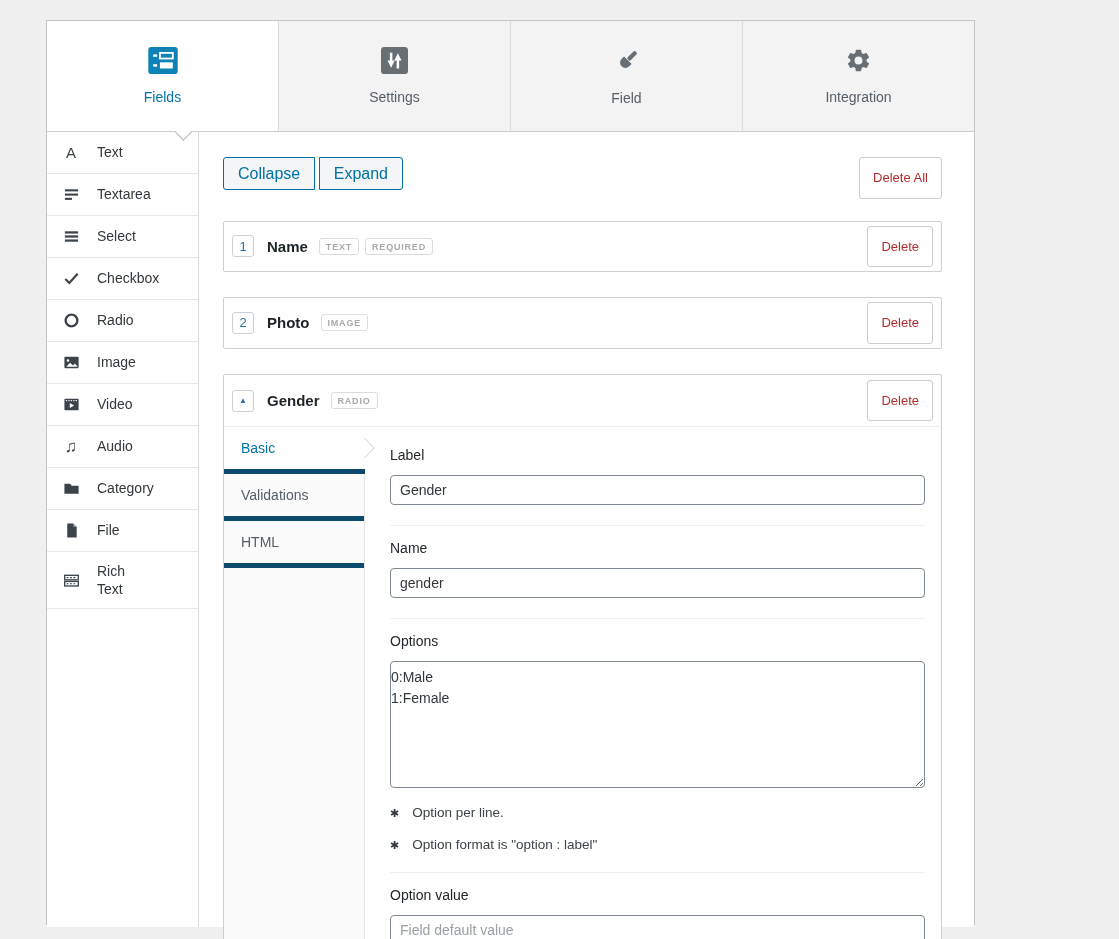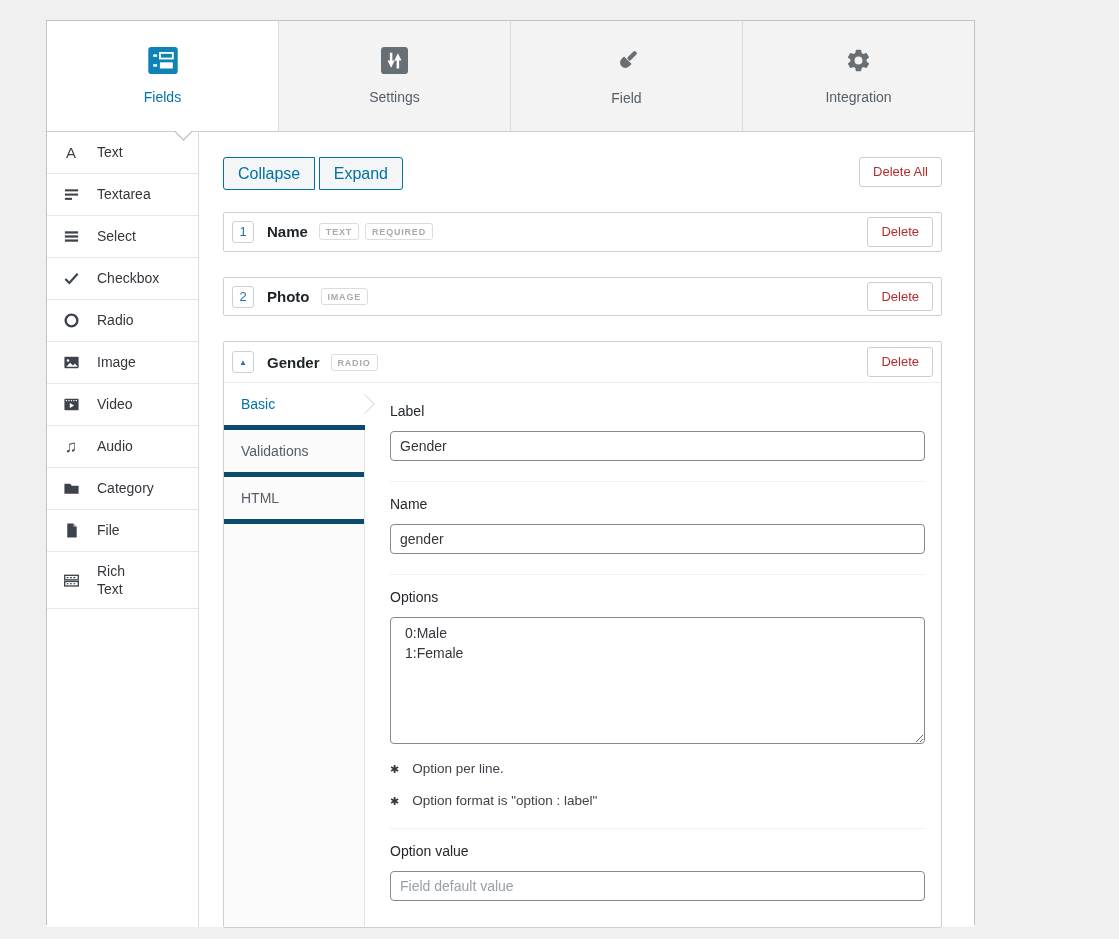--- a/index.html
+++ b/index.html
@@ -42,21 +42,21 @@
   .toolbar{display:flex;justify-content:space-between;align-items:flex-start;margin-bottom:22px;}
   .btn{font-family:inherit;cursor:pointer;}
   .btn-secondary{
     background:#f3f5f6;border:1px solid #0071a1;color:#0071a1;
     font-size:16px;padding:6px 14px;line-height:1.2;
   }
   .btn-collapse{border-radius:3px 0 0 3px;}
   .btn-expand{border-radius:0 3px 3px 0;margin-left:-1px;}
   .btn-danger{
     background:#fff;border:1px solid #ccc;color:#b32d2e;border-radius:3px;
-    font-size:13px;padding:6px 13px;line-height:1.2;
+    font-size:13px;padding:12px 13px;line-height:1.2;
   }
   
   .field-row{
     border:1px solid #ccd0d4;border-radius:2px;background:#fff;
     display:flex;align-items:center;padding:4px 8px;margin-bottom:25px;min-height:25px;
   }
   .order-box,.toggle-box{
     width:22px;height:22px;box-sizing:border-box;border:1px solid #ccd0d4;border-radius:3px;
     background:#fff;display:flex;align-items:center;justify-content:center;
     color:#2271b1;font-size:13px;margin-right:13px;flex:none;
@@ -88,21 +88,21 @@
   .form-row.no-border{border-bottom:none;padding-bottom:26px;}
   .form-label{display:block;font-size:14px;color:#23282d;margin-bottom:12px;}
   .text-input{
     display:block;width:100%;height:30px;box-sizing:border-box;
     border:1px solid #7e8993;border-radius:4px;padding:0 9px;
     font-family:inherit;font-size:14px;color:#32373c;background:#fff;outline:none;
   }
   .text-input::placeholder{color:#99a0a6;}
   .options-textarea{
     display:block;width:100%;height:127px;box-sizing:border-box;
-    border:1px solid #7e8993;border-radius:4px;padding:5px 14px;
+    border:1px solid #7e8993;border-radius:4px;padding:5px 0;
     font-family:inherit;font-size:14px;color:#32373c;line-height:1.45;
     resize:vertical;outline:none;background:#fff;
   }
   .note{display:flex;align-items:baseline;margin-top:17px;font-size:13.5px;color:#3c434a;}
   .note-bullet{font-size:11px;margin-right:13px;color:#32373c;}
 </style>
 </head>
 <body>
 
 <div class="app">

